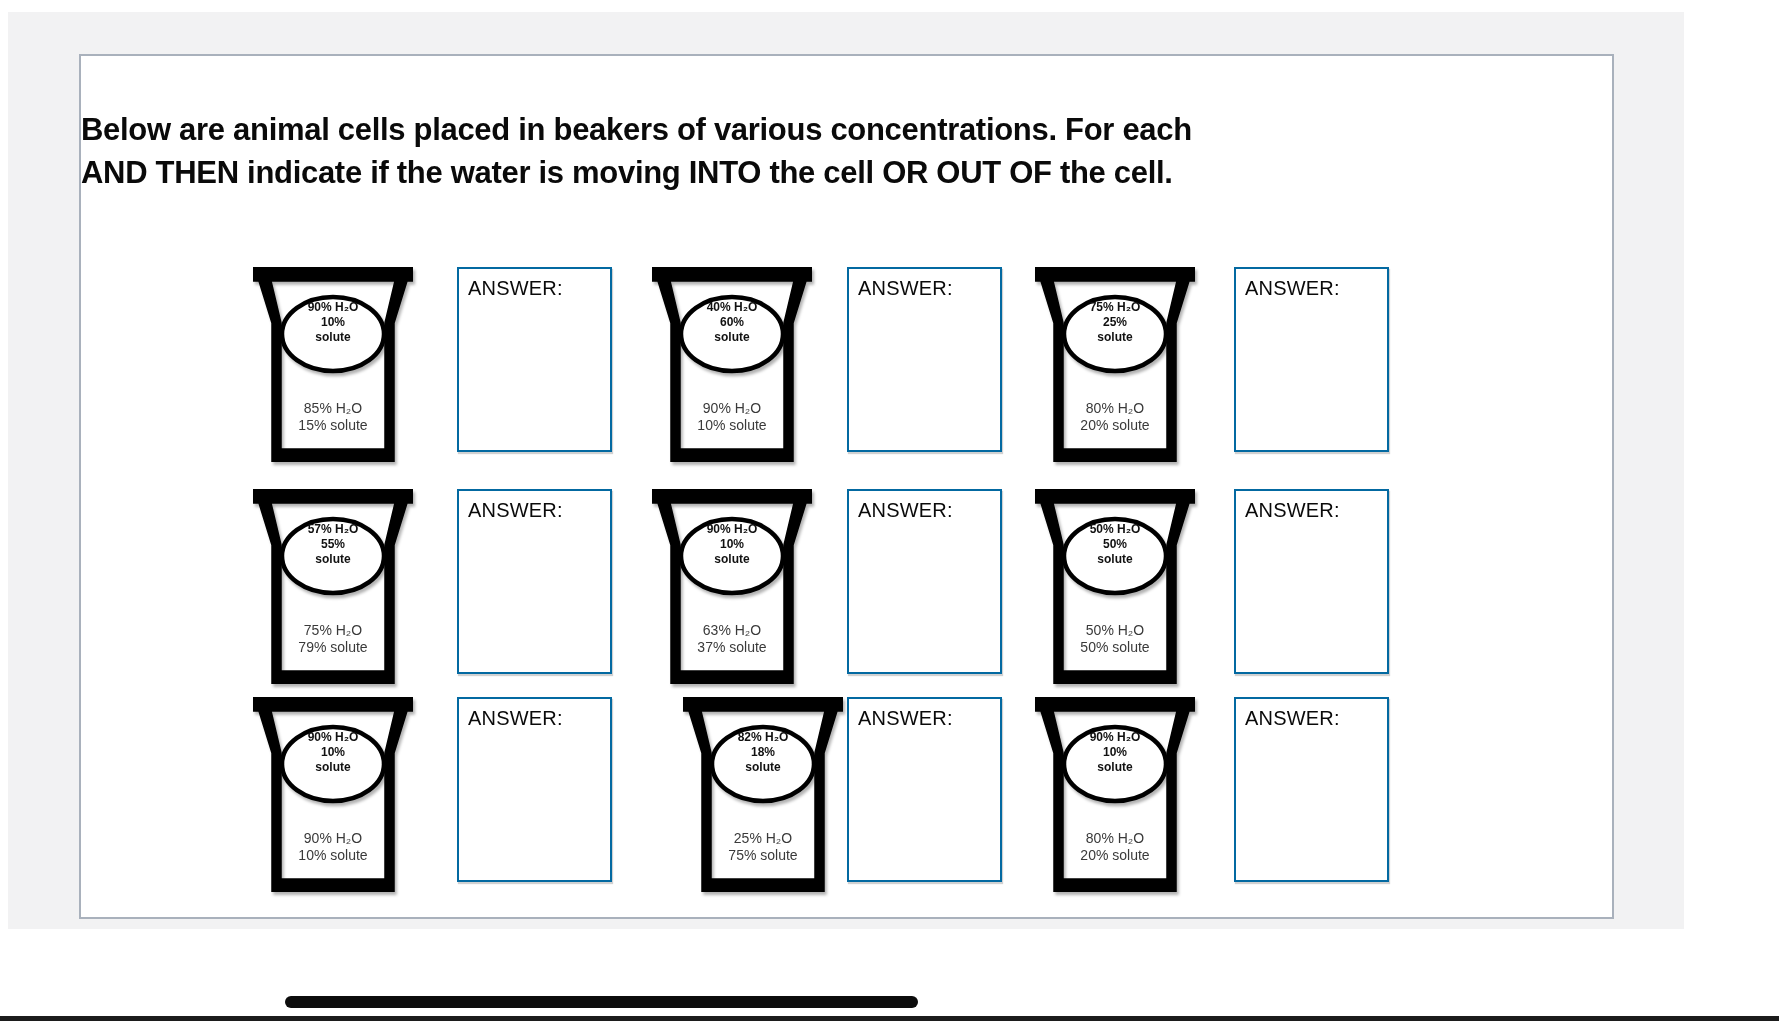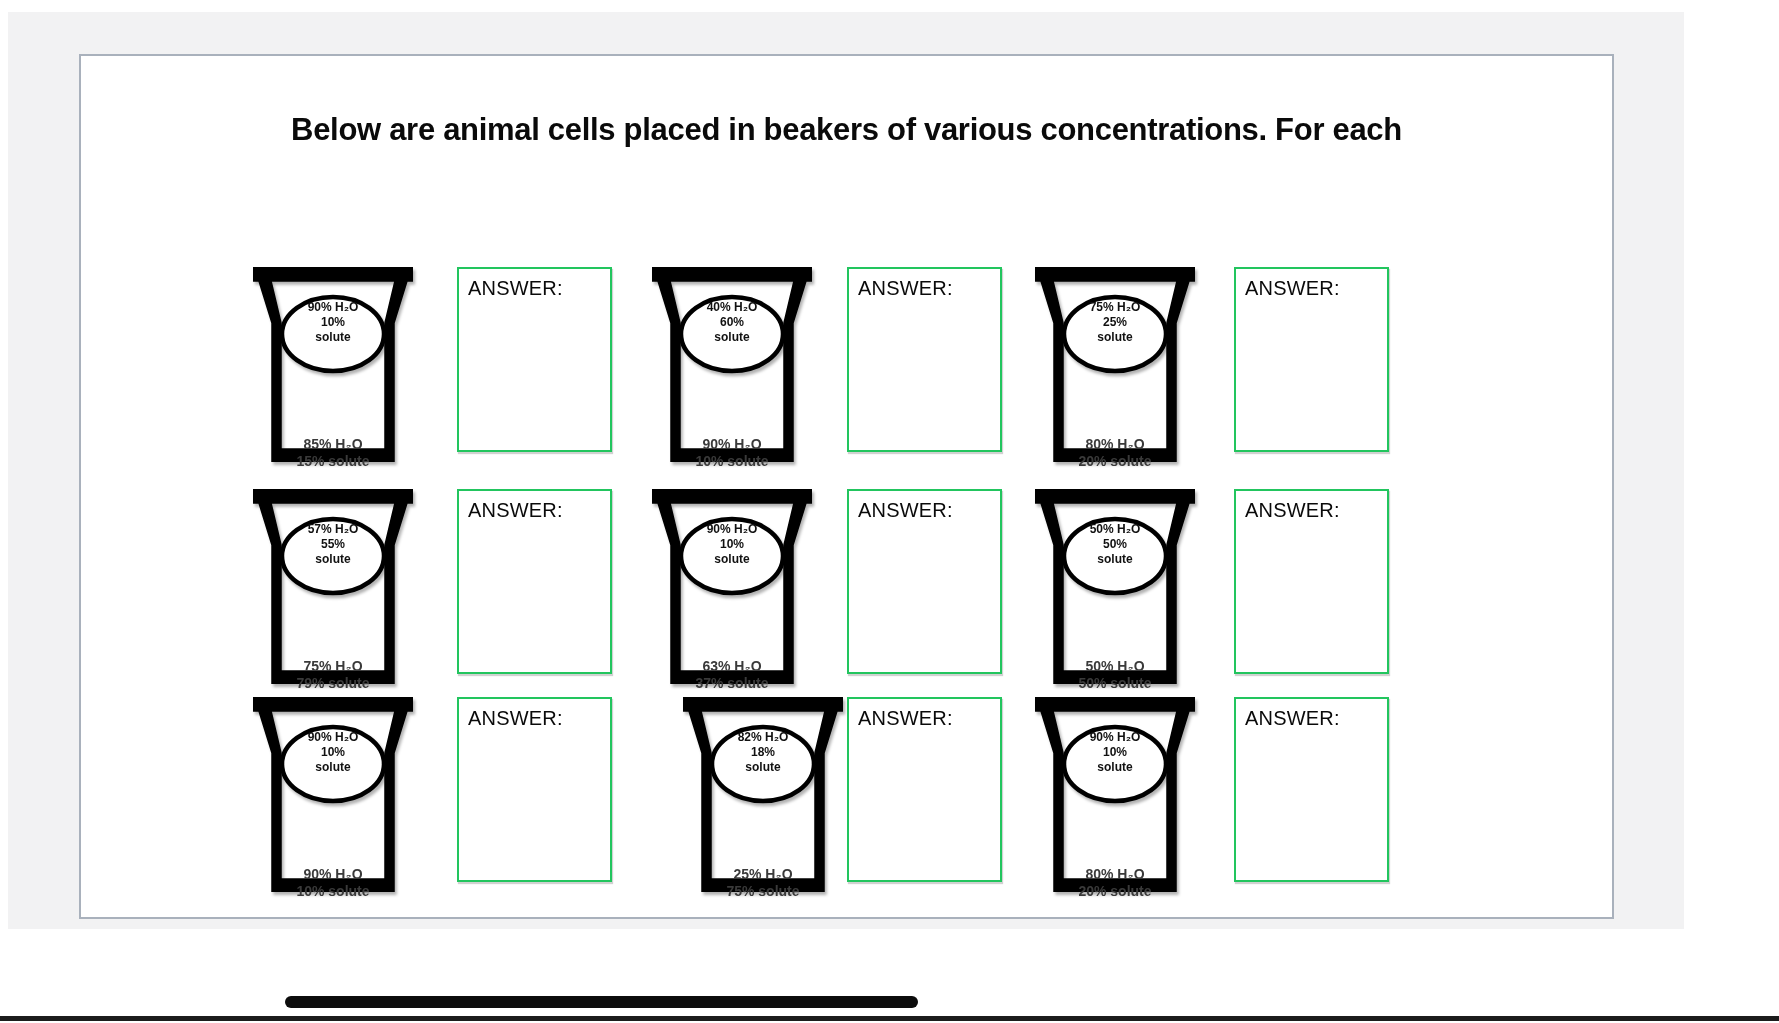--- a/index.html
+++ b/index.html
@@ -31,21 +31,21 @@
     height: 865px;
     box-sizing: border-box;
     background: #ffffff;
     border: 2px solid #a9b1bc;
   }
   .title {
     position: absolute;
     top: 52px;
     left: 0;
     right: 0;
-    text-align: center;
+    text-align: left;
     font-weight: bold;
     font-size: 31px;
     line-height: 43px;
     letter-spacing: -0.3px;
     color: #0a0a0a;
   }
   .title span { display: block; white-space: nowrap; }
 
   .beaker {
     position: absolute;
@@ -69,35 +69,34 @@
     line-height: 15px;
     color: #111;
   }
   .cell-label span { display: block; }
   .solution-label {
     position: absolute;
     top: 133px;
     left: 18px;
     right: 18px;
     text-align: center;
-    font-weight: 700;
+    font-weight: 400;
     font-size: 14px;
     line-height: 17px;
     color: #3a3a3a;
-    margin-top: 36px;
   }
   .solution-label span { display: block; }
 
   .answer-box {
     position: absolute;
     width: 155px;
     height: 185px;
     box-sizing: border-box;
     background: #ffffff;
-    border: 2px solid #22c55e;
+    border: 2px solid #0369a1;
     box-shadow: 1px 2px 1px rgba(0,0,0,0.18);
     padding: 8px 0 0 9px;
   }
   .answer-box .answer-label {
     font-size: 20px;
     color: #0a0a0a;
     letter-spacing: 0.2px;
   }
 
   .annotation-bar {
@@ -119,20 +118,21 @@
   }
 </style>
 </head>
 <body>
 
 <div class="screen">
   <div class="viewport">
     <div class="page">
       <div class="title">
         <span>Below are animal cells placed in beakers of various concentrations. For each</span>
+        <span>AND THEN indicate if the water is moving INTO the cell OR OUT OF the cell.</span>
       </div>
       <div>
   <div class="beaker" style="left: 172px; top: 211px;">
     <svg width="160" height="195" viewBox="0 0 160 195">
       <path fill-rule="evenodd" fill="#000000" stroke="#000000" stroke-width="1.5" stroke-linejoin="round" d="M0,0 H160 V14 H154 L141,56 V195 H19 V56 L6,14 H0 Z M18,14 H142 L132,56 V182 H28 V56 Z"></path>
       <ellipse cx="80" cy="67" rx="51" ry="37" fill="#ffffff" stroke="#000000" stroke-width="4.5"></ellipse>
     </svg>
     <div class="cell-label">
       <span>90% H₂O</span>
       <span>10%</span>

